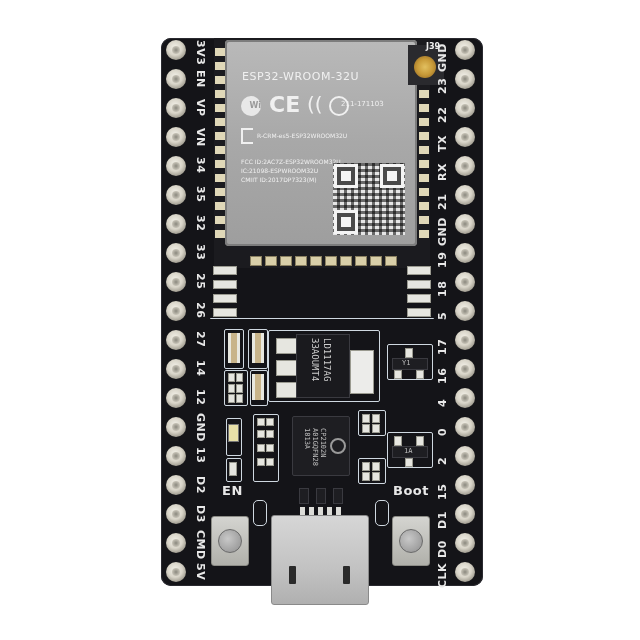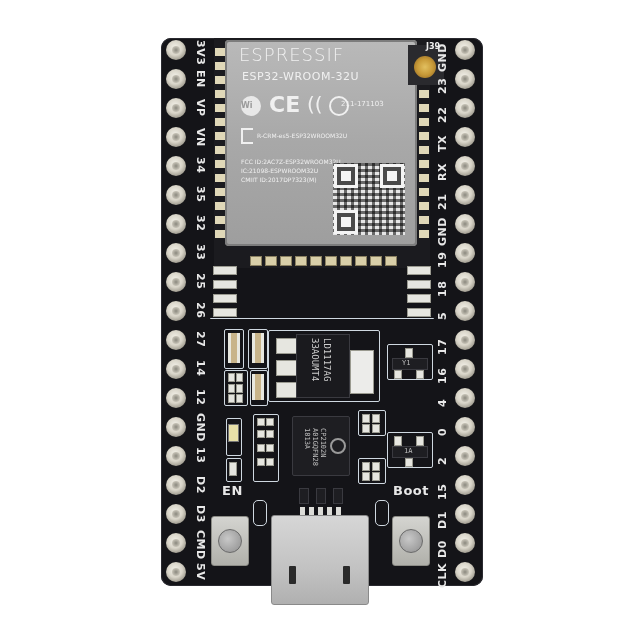--- a/index.html
+++ b/index.html
@@ -33,24 +33,23 @@
   .reg{position:absolute;left:268px;top:330px;width:112px;height:72px;}
   .led{position:absolute;width:9px;height:16px;background:#e8e0a8;border:1px solid #777;}
 </style>
 </head>
 <body>
 
 <div class="board"></div>
 
 <div class="module-pcb"></div>
 <div class="module">
-  <div class="mtext" style="left:14px;top:4px;font-size:18px;letter-spacing:1px;font-weight:300;">ESPRESSIF</div>
   <div class="mtext" style="left:17px;top:30px;font-size:11px;letter-spacing:0.5px;">ESP32-WROOM-32U</div>
 
-  <div class="mtext" style="left:16px;top:56px;width:20px;height:20px;border-radius:50%;background:#e8e8e8;color:#9a9a9a;font-size:8px;font-weight:bold;text-align:left;line-height:20px;">Wi</div>
+  <div class="mtext" style="left:16px;top:56px;width:20px;height:20px;border-radius:50%;background:#e8e8e8;color:#9a9a9a;font-size:8px;font-weight:bold;text-align:right;line-height:20px;">Wi</div>
   <div class="mtext" style="left:44px;top:52px;font-size:22px;font-weight:bold;">CE</div>
   <div class="mtext" style="left:82px;top:52px;font-size:20px;">((</div>
   <div class="mtext" style="left:104px;top:56px;width:16px;height:16px;border:2px solid #f0f0f0;border-radius:50%;"></div>
   <div class="mtext" style="left:116px;top:60px;font-size:7px;">211-171103</div>
   <div class="mtext" style="left:16px;top:88px;width:10px;height:12px;border:2px solid #f0f0f0;border-right:none;"></div>
   <div class="mtext" style="left:32px;top:92px;font-size:6px;">R-CRM-es5-ESP32WROOM32U</div>
   <div class="mtext" style="left:16px;top:118px;font-size:6px;">FCC ID:2AC7Z-ESP32WROOM32U</div>
   <div class="mtext" style="left:16px;top:127px;font-size:6px;">IC:21098-ESPWROOM32U</div>
   <div class="mtext" style="left:16px;top:136px;font-size:6px;">CMIIT ID:2017DP7323(M)</div>
 </div>

